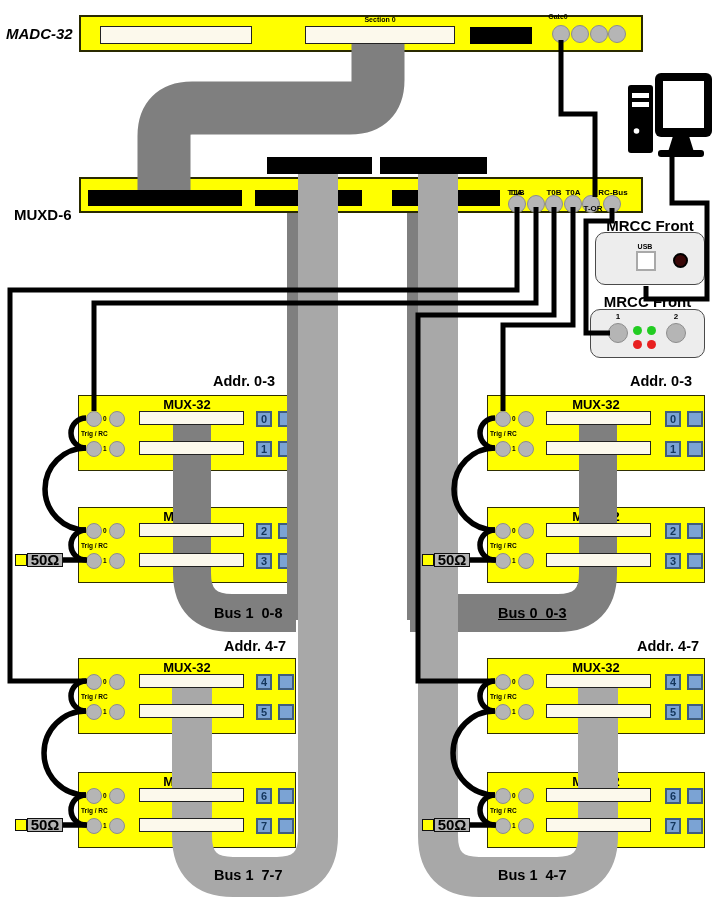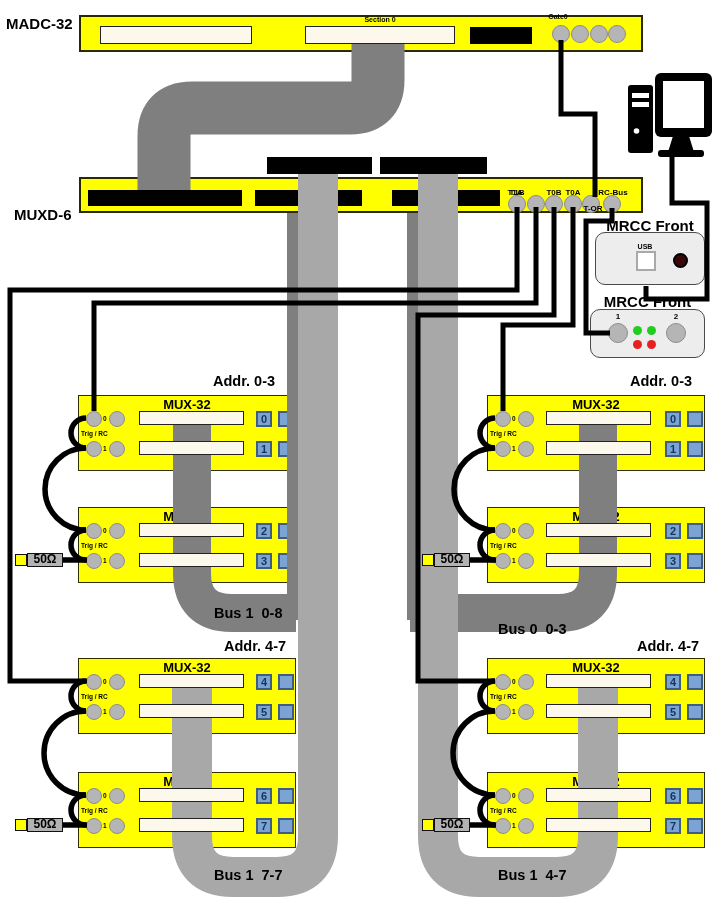--- a/index.html
+++ b/index.html
@@ -22,32 +22,32 @@
   .t15{font-size:15px;}
   .t14{font-size:14.5px;}
   .t8{font-size:8px;}
   .t7{font-size:7px;}
   .modtitle{width:100%;text-align:center;font-weight:bold;font-size:13px;top:1px;left:0;}
   .portlbl{font-weight:bold;font-size:6.5px;}
   .mrccbox{background:#ededed;border:1.5px solid #4a4a4a;border-radius:10px;box-sizing:border-box;}
   .usbsq{background:#fff;border:2.5px solid #a9a9a9;width:16px;height:16px;box-sizing:content-box;}
   .led{width:9px;height:9px;border-radius:50%;}
   .term-body{background:#b3b3b3;border:1.5px solid #111;box-sizing:border-box;width:36px;height:14px;
-             text-align:center;font-weight:bold;font-size:12px;line-height:11px;}
+             text-align:center;font-weight:bold;font-size:15px;line-height:11px;}
   .term-yel{background:#ffff00;border:1.5px solid #111;box-sizing:border-box;width:12px;height:12px;}
   .ctr{text-align:center;}
 </style>
 </head>
 <body>
 
 <div class="canvas">
 
   <div class="layer1">
 
-    <div class="abs lbl t15" style="left:6px;top:15px;">MADC-32</div>
+    <div class="abs lbl t15" style="left:6px;top:25px;font-style:italic;">MADC-32</div>
     <div class="abs bar" style="left:79px;top:15px;width:564px;height:37px;"></div>
     <div class="abs lbl t7 ctr" style="left:340px;top:16px;width:80px;">Section 0</div>
     <div class="abs blk" style="left:470px;top:27px;width:62px;height:17px;"></div>
     <div class="abs lbl t7 ctr" style="left:535px;top:13px;width:46px;">Gate0</div>
     <div class="abs circ bcirc" style="left:552px;top:25px;"></div>
     <div class="abs circ bcirc" style="left:571px;top:25px;"></div>
     <div class="abs circ bcirc" style="left:590px;top:25px;"></div>
     <div class="abs circ bcirc" style="left:608px;top:25px;"></div>
 
     <div class="abs lbl t15" style="left:14px;top:206px;">MUXD-6</div>
@@ -282,21 +282,21 @@
     <div class="abs slot" style="left:139px;top:674px;"></div>
     <div class="abs slot" style="left:139px;top:704px;"></div>
     <div class="abs slot" style="left:139px;top:788px;"></div>
     <div class="abs slot" style="left:139px;top:818px;"></div>
     <div class="abs slot" style="left:546px;top:674px;"></div>
     <div class="abs slot" style="left:546px;top:704px;"></div>
     <div class="abs slot" style="left:546px;top:788px;"></div>
     <div class="abs slot" style="left:546px;top:818px;"></div>
 
     <div class="abs lbl t14" style="left:214px;top:605px;">Bus 1  0-8</div>
-    <div class="abs lbl t14" style="left:498px;top:621px;">Bus 0  0-3</div>
+    <div class="abs lbl t14" style="left:498px;top:605px;text-decoration:underline;">Bus 0  0-3</div>
     <div class="abs lbl t14" style="left:214px;top:867px;">Bus 1  7-7</div>
     <div class="abs lbl t14" style="left:498px;top:867px;">Bus 1  4-7</div>
 
     <div class="abs term-yel" style="left:15px;top:554px;"></div>
     <div class="abs term-body" style="left:27px;top:553px;">50Ω</div>
     <div class="abs term-yel" style="left:422px;top:554px;"></div>
     <div class="abs term-body" style="left:434px;top:553px;">50Ω</div>
     <div class="abs term-yel" style="left:15px;top:819px;"></div>
     <div class="abs term-body" style="left:27px;top:818px;">50Ω</div>
     <div class="abs term-yel" style="left:422px;top:819px;"></div>

